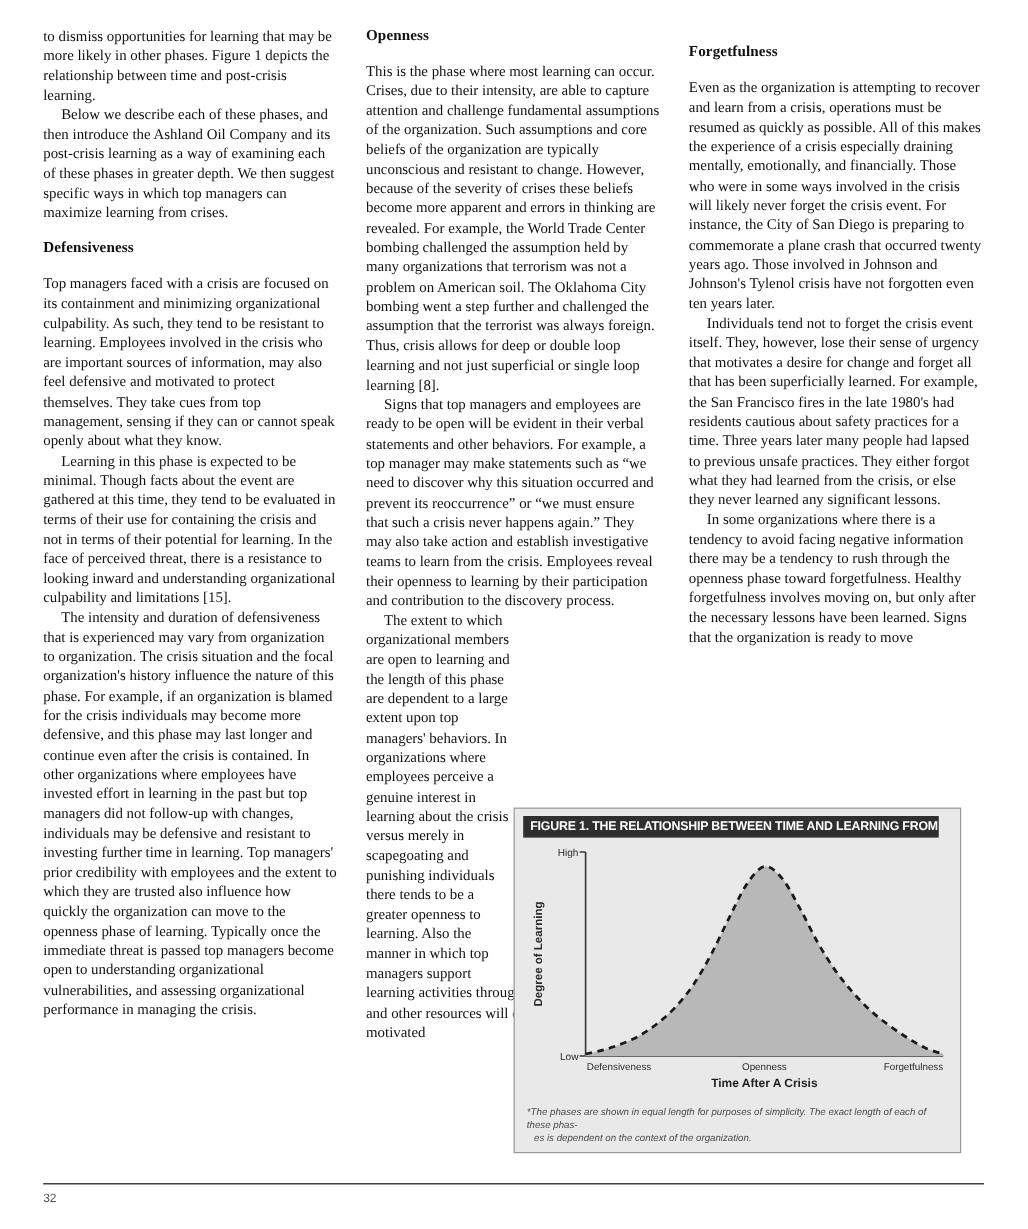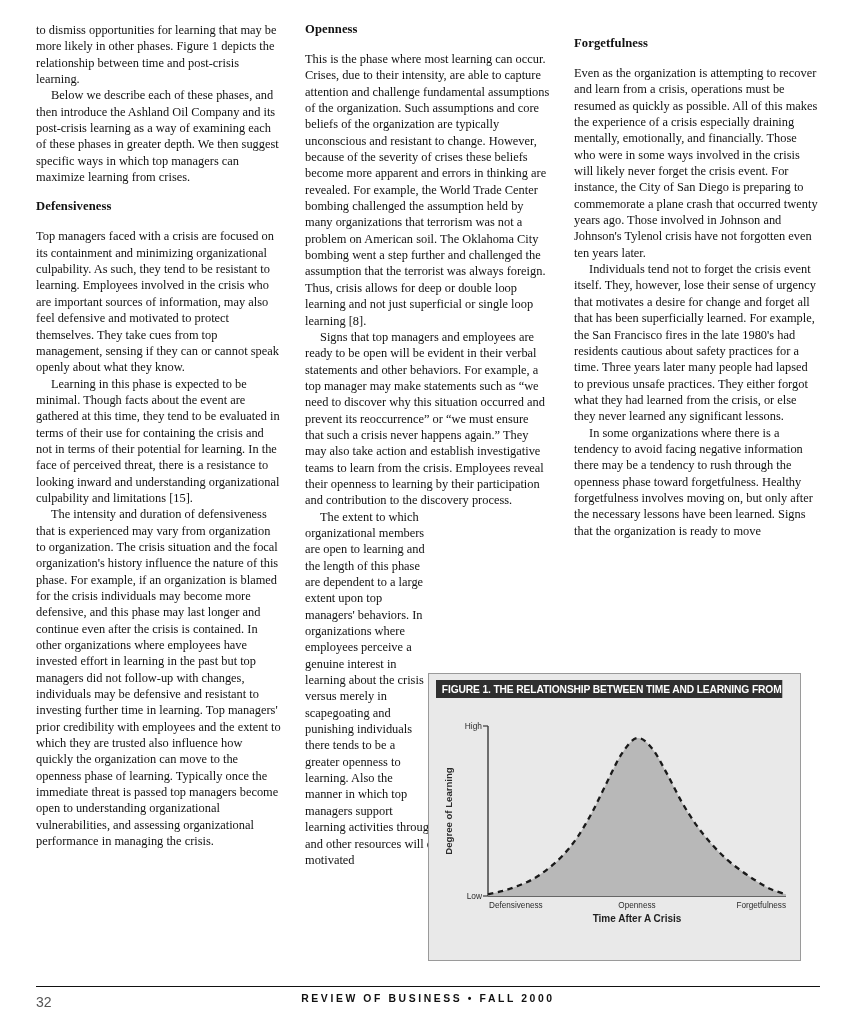--- a/index.html
+++ b/index.html
@@ -90,21 +90,21 @@
     letter-spacing: -0.15px;
     white-space: nowrap;
     overflow: hidden;
     transform: scaleX(0.97);
     transform-origin: left center;
   }
   .fig-body {
     position: relative;
     width: 357px;
     height: 212px;
-    margin-top: 20px;
+    margin-top: 4px;
   }
   .fig-svg { display: block; }
   .fig-note {
     position: absolute;
     left: 10px;
     right: 8px;
     bottom: 6px;
     font-family: "Liberation Sans", sans-serif;
     font-style: italic;
     font-size: 8.1px;
@@ -127,21 +127,21 @@
     left: 36px;
     top: 992px;
     width: 784px;
     height: 22px;
   }
   .folio {
     position: absolute;
     left: 0;
     top: 2px;
     font-family: "Liberation Sans", sans-serif;
-    font-size: 14px;
+    font-size: 10px;
     color: #555;
   }
   .running-head {
     position: absolute;
     left: 0;
     right: 0;
     top: 1px;
     text-align: center;
     font-family: "Liberation Sans", sans-serif;
     font-weight: bold;
@@ -207,21 +207,24 @@
 
         <text transform="translate(16,93) rotate(-90)" text-anchor="middle" font-family="Liberation Sans, sans-serif" font-size="9.6" font-weight="bold" fill="#2b2b2b">Degree of Learning</text>
 
         <text x="53" y="190" text-anchor="start" font-family="Liberation Sans, sans-serif" font-size="8.2" fill="#2b2b2b">Defensiveness</text>
         <text x="201" y="190" text-anchor="middle" font-family="Liberation Sans, sans-serif" font-size="8.2" fill="#2b2b2b">Openness</text>
         <text x="350" y="190" text-anchor="end" font-family="Liberation Sans, sans-serif" font-size="8.2" fill="#2b2b2b">Forgetfulness</text>
 
         <text x="201" y="204" text-anchor="middle" font-family="Liberation Sans, sans-serif" font-size="10" font-weight="bold" fill="#1f1f1f">Time After A Crisis</text>
       </svg>
     </div>
+    <div class="fig-note">
+      <span>*The phases are shown in equal length for purposes of simplicity. The exact length of each of these phas-</span>
+      <span class="ln2">es is dependent on the context of the organization.</span>
+    </div>
   </div>
 
   <div class="footer-rule"></div>
   <div class="footer">
     <span class="folio">32</span>
-    <span class="running-head">REVIEW OF BUSINESS  •  FALL 2000</span>
   </div>
 
 </div>
 
 </body></html>

